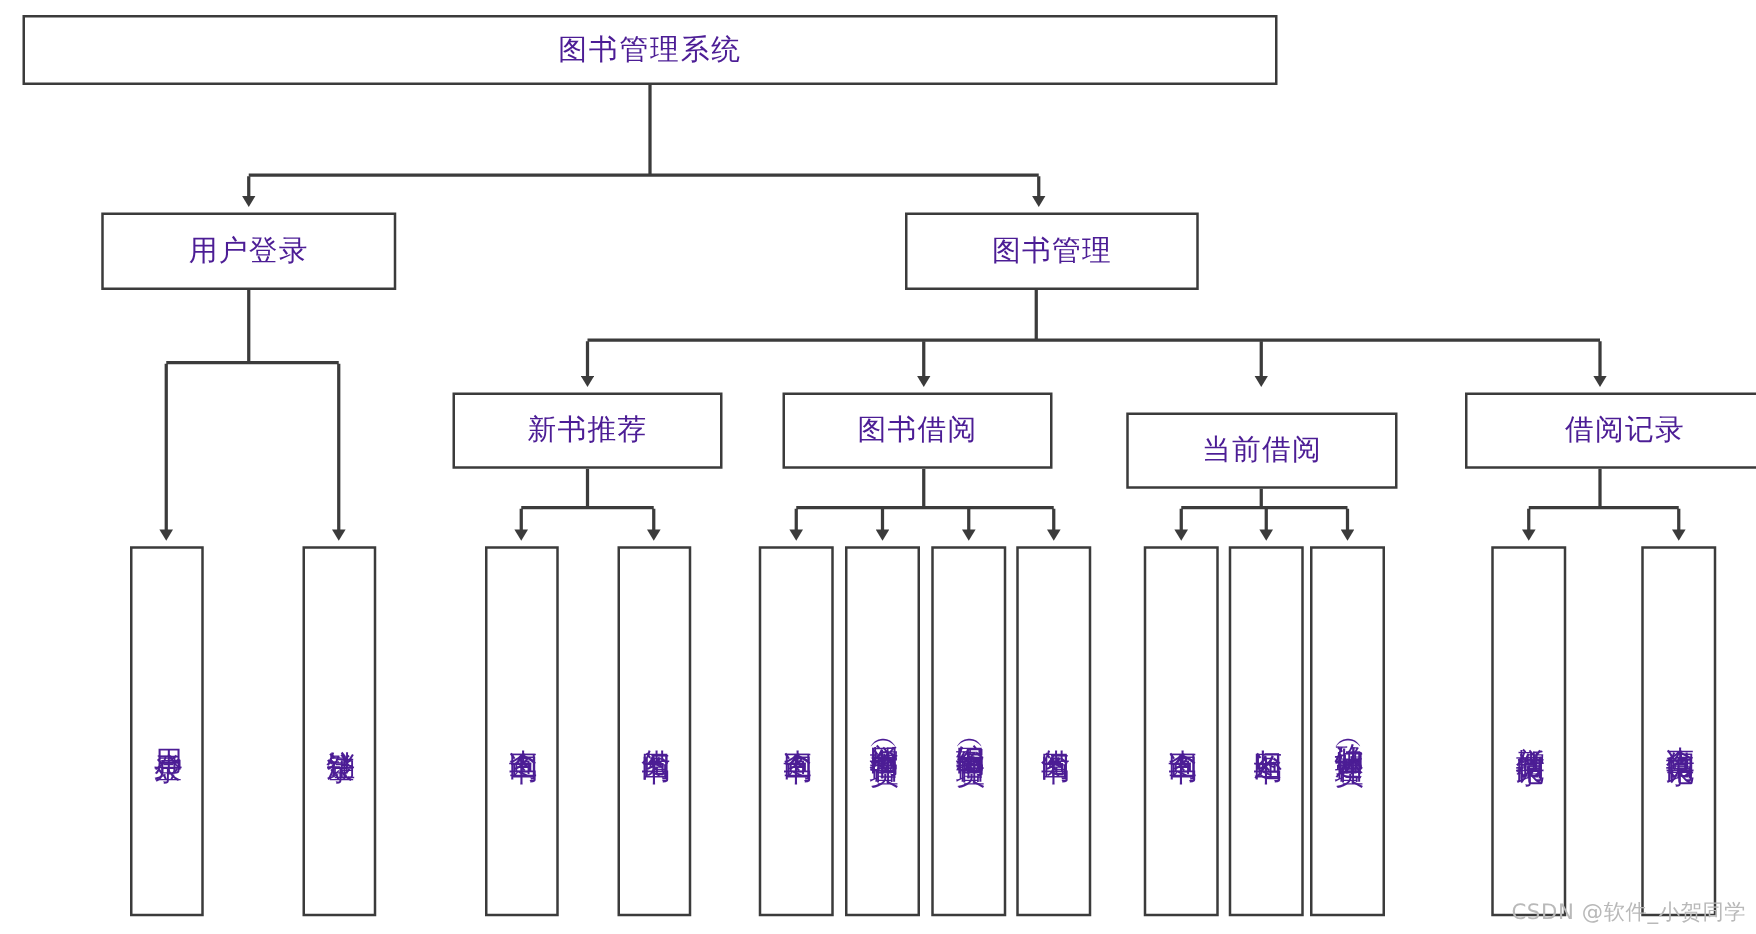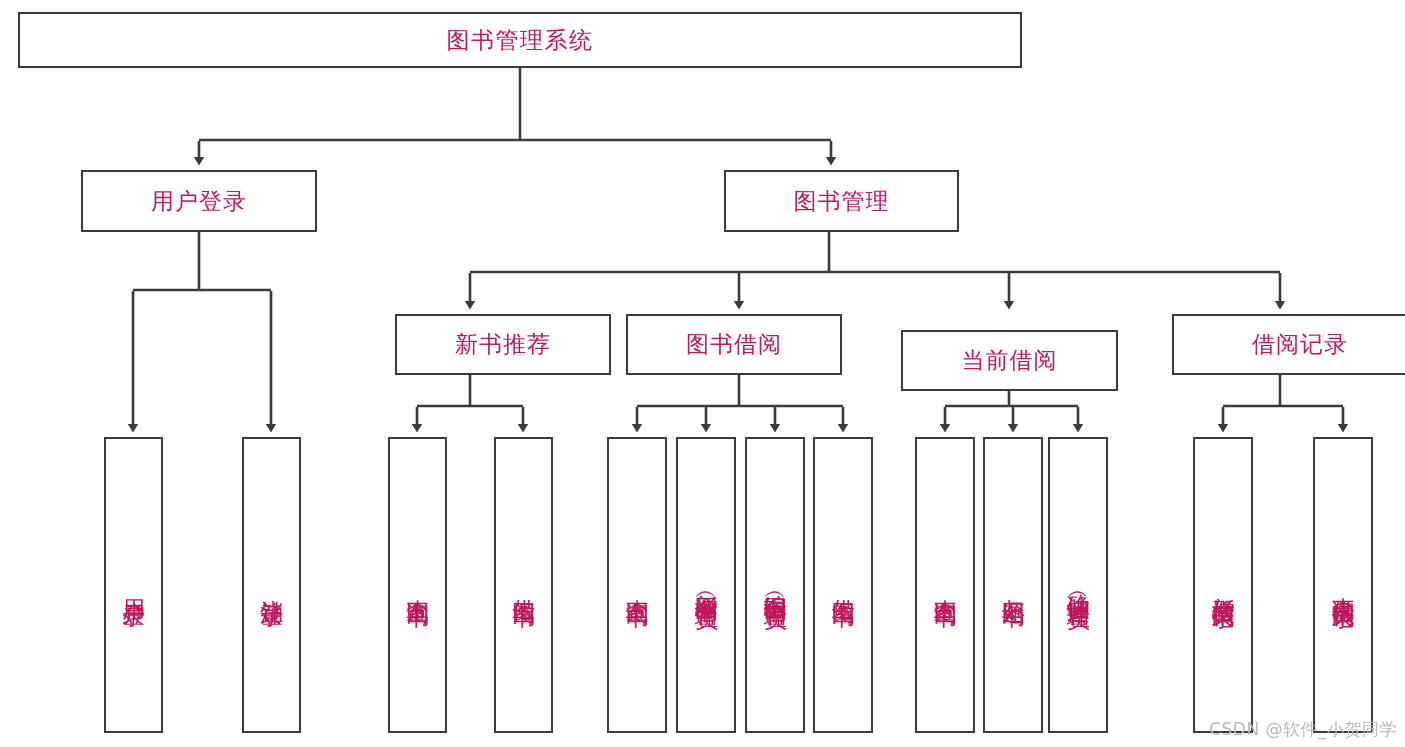--- a/index.html
+++ b/index.html
@@ -27,21 +27,21 @@
     pointer-events: none;
   }
   .node {
     position: absolute;
     box-sizing: border-box;
     background: #ffffff;
     border: 2.5px solid #3b3b3b;
     display: flex;
     align-items: center;
     justify-content: center;
-    color: #be185d;
+    color: #4c1d95;
   }
   .node-h {
     font-size: 23px;
     letter-spacing: 1px;
     line-height: 1.15;
     white-space: nowrap;
   }
   .node-root {
     font-size: 23px;
     letter-spacing: 1.5px;
@@ -147,21 +147,21 @@
     <span>图书管理系统</span>
   </div>
 
   <div class="node node-h" style="left:81px; top:170px; width:236px; height:62px;">
     <span>用户登录</span>
   </div>
   <div class="node node-h" style="left:712px; top:170px; width:235px; height:62px;margin-left:12px;">
     <span>图书管理</span>
   </div>
 
-  <div class="node node-h" style="left:362px; top:314px; width:216px; height:61px;margin-left:33px;">
+  <div class="node node-h" style="left:362px; top:314px; width:216px; height:61px;">
     <span>新书推荐</span>
   </div>
   <div class="node node-h" style="left:626px; top:314px; width:216px; height:61px;text-align:right;">
     <span>图书借阅</span>
   </div>
   <div class="node node-h" style="left:901px; top:330px; width:217px; height:61px;">
     <span>当前借阅</span>
   </div>
   <div class="node node-h" style="left:1172px; top:314px; width:256px; height:61px;">
     <span>借阅记录</span>

